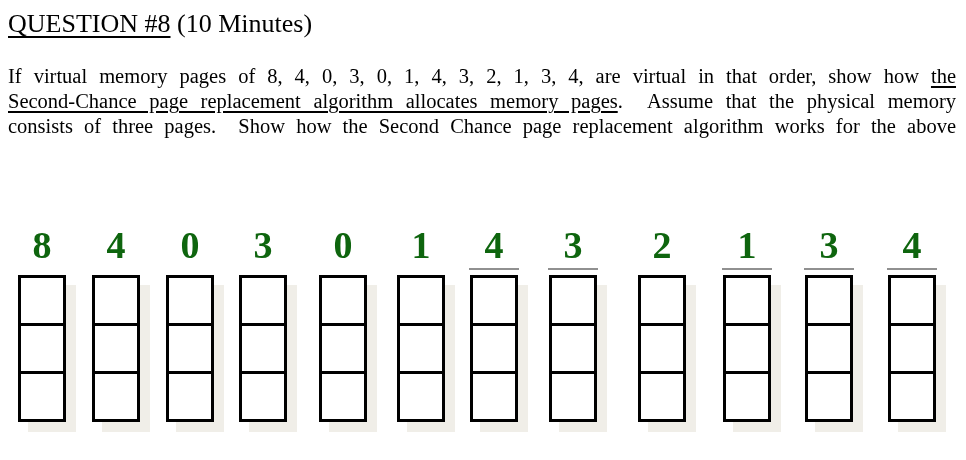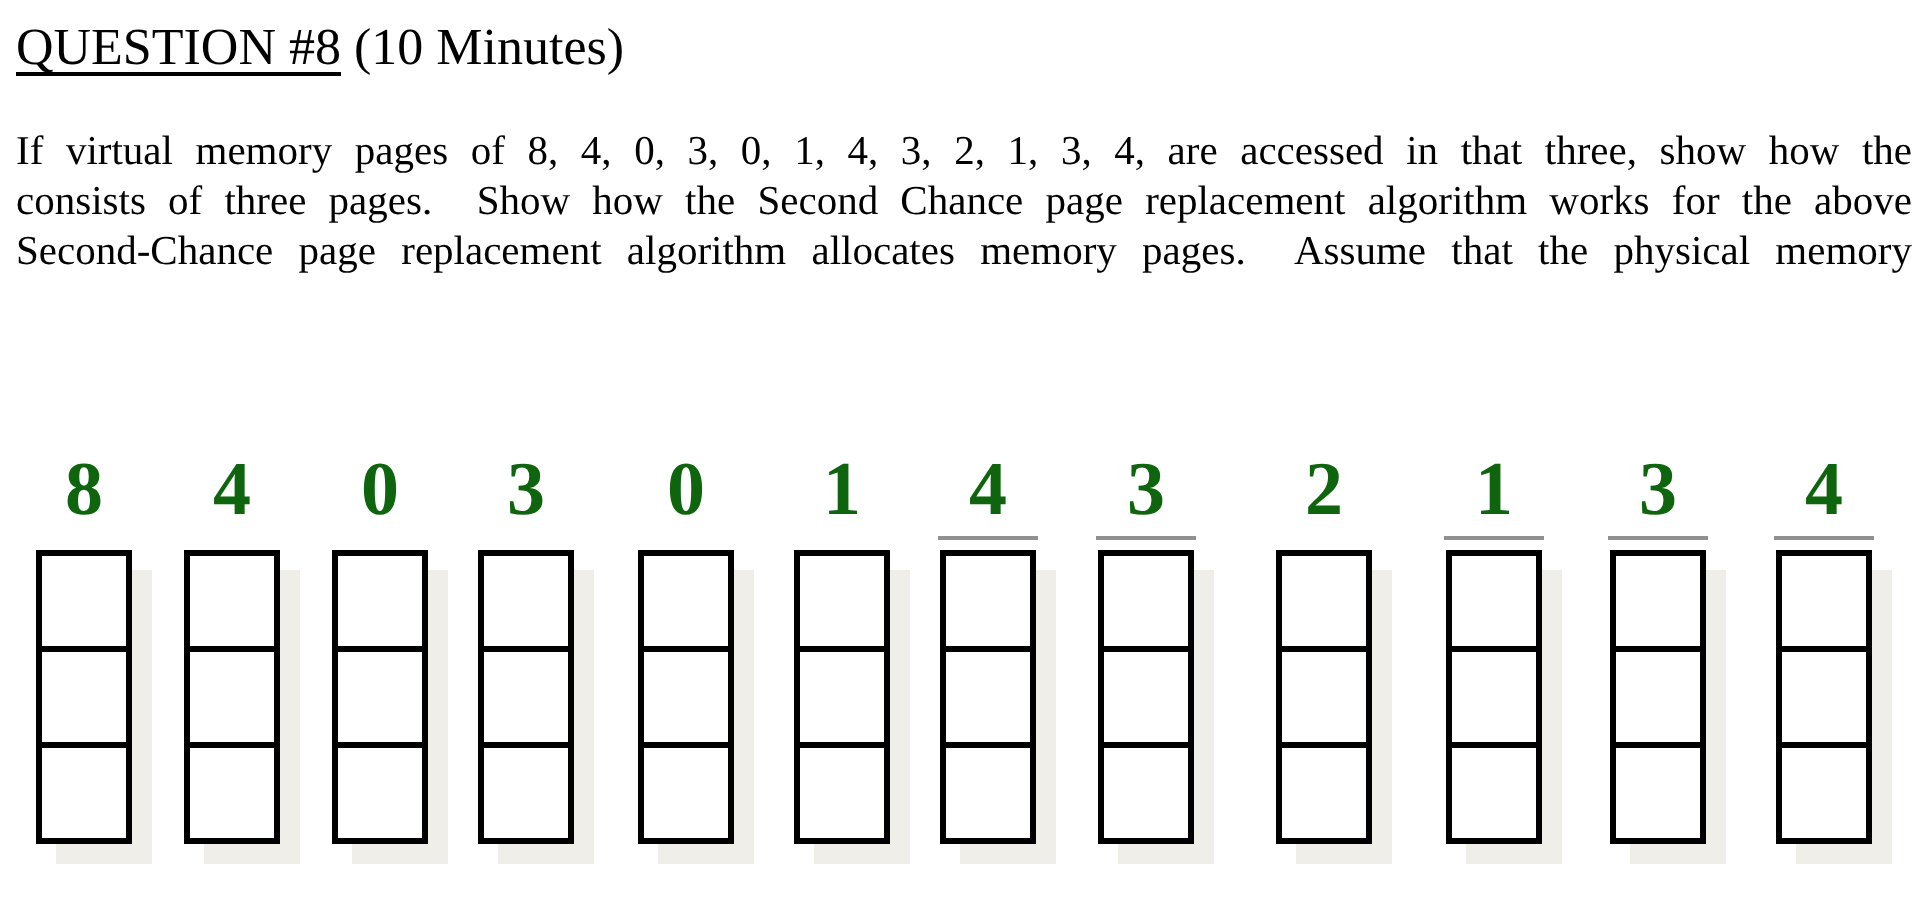--- a/index.html
+++ b/index.html
@@ -28,20 +28,21 @@
     position: absolute; left: 8px; top: 64px; width: 948px;
     font-size: 20.5px; line-height: 25px;
   }
   .para-line {
     text-align: justify;
     text-align-last: justify;
     white-space: pre-wrap;
   }
   .para-line.lastline { text-align-last: left; }
   .para .u {
+    text-decoration: underline;
     text-decoration-thickness: 1.5px;
     text-underline-offset: 3px;
   }
 
   
   .sequence { position: absolute; left: 0; top: 226px; width: 966px; height: 220px; }
   .col {
     position: absolute; top: 0; width: 48px;
     display: flex; flex-direction: column; align-items: center;
   }
@@ -74,23 +75,23 @@
   .c10 { left: 723px; } .c11 { left: 805px; } .c12 { left: 888px; }
 </style>
 </head>
 <body>
 
 <div class="page">
 
   <div class="title"><span class="u">QUESTION #8</span><span> (10 Minutes)</span></div>
 
   <div class="para">
-    <div class="para-line"><span>If virtual memory pages of 8, 4, 0, 3, 0, 1, 4, 3, 2, 1, 3, 4, are accessed in that three, show how </span><span class="u">the</span></div>
+    <div class="para-line"><span>If virtual memory pages of 8, 4, 0, 3, 0, 1, 4, 3, 2, 1, 3, 4, are virtual in that order, show how </span><span class="u">the</span></div>
+    <div class="para-line"><span class="u">Second-Chance page replacement algorithm allocates memory pages</span><span>.  Assume that the physical memory</span></div>
     <div class="para-line">consists of three pages.  Show how the Second Chance page replacement algorithm works for the above</div>
-    <div class="para-line"><span class="u">Second-Chance page replacement algorithm allocates memory pages</span><span>.  Assume that the physical memory</span></div>
   </div>
 
   <div class="sequence">
 
     <div class="col c1" data-underlined="false">
       <div class="num">8</div>
       <div class="numline"></div>
       <div class="frames">
         <div class="cell"></div>
         <div class="cell"></div>

